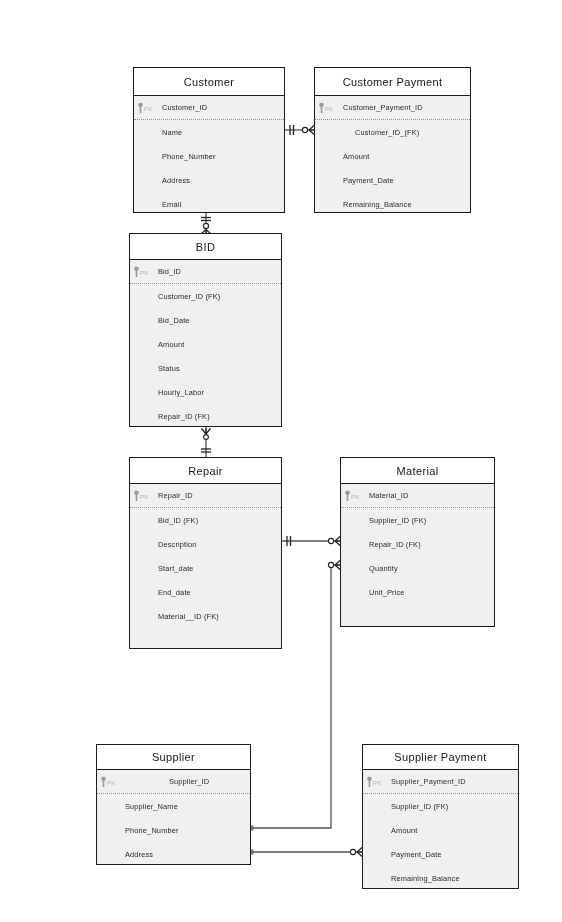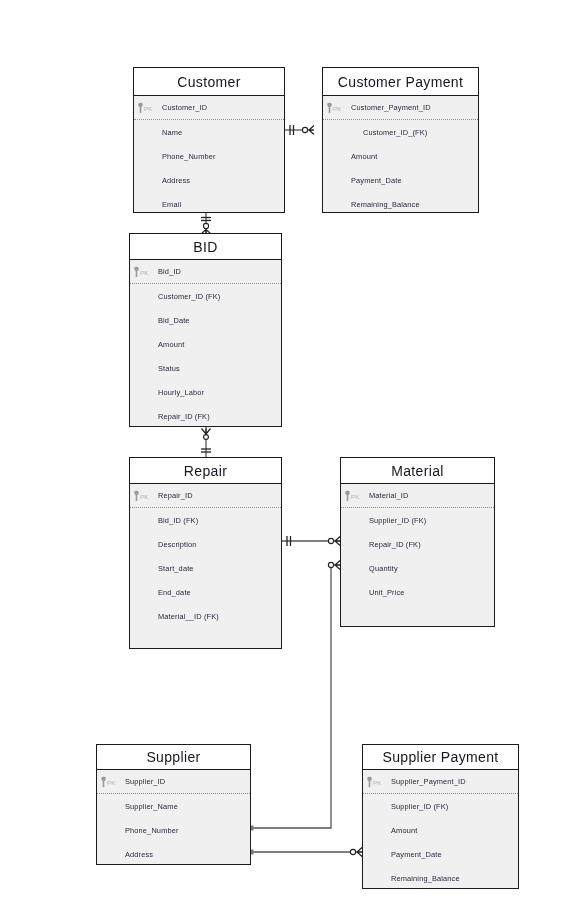--- a/index.html
+++ b/index.html
@@ -38,21 +38,21 @@
     position: absolute;
     z-index: 2;
     border: 1.4px solid #1a1a1a;
     background: #f0f0f0;
     box-sizing: border-box;
   }
   .entity-header {
     background: #ffffff;
     border-bottom: 1.4px solid #1a1a1a;
     text-align: center;
-    font-size: 14px;
+    font-size: 11px;
     letter-spacing: 0.35px;
     color: #15161f;
     box-sizing: border-box;
     display: flex;
     align-items: center;
     justify-content: center;
   }
   .entity-body {
     box-sizing: border-box;
     padding: 0;
@@ -173,21 +173,21 @@
           <span class="attr-name">Phone_Number</span>
         </div>
         <div class="attr" style="height: 24px;">
           <span class="attr-name">Address</span>
         </div>
         <div class="attr" style="height: 24px;">
           <span class="attr-name">Email</span>
         </div>
       </div>
     </div>
-    <div class="entity" style="left: 322px; top: 67px; width: 157px; height: 146px;">
+    <div class="entity" style="left: 314px; top: 67px; width: 157px; height: 146px;">
       <div class="entity-header" style="height: 28px;">Customer Payment</div>
       <div class="entity-body">
         <div class="attr pk" style="height: 24px;">
           <span class="pk-mark">
             <svg class="key-icon" viewBox="0 0 5 11">
               <circle cx="2.5" cy="2.3" r="2.3" fill="#9a9a9a"></circle>
               <rect x="1.7" y="3.4" width="1.6" height="7.2" fill="#9a9a9a"></rect>
             </svg>
             <span class="pk-label">PK</span>
           </span>
@@ -293,21 +293,21 @@
           <span class="attr-name">Quantity</span>
         </div>
         <div class="attr" style="height: 24px;">
           <span class="attr-name">Unit_Price</span>
         </div>
       </div>
     </div>
     <div class="entity" style="left: 96px; top: 744px; width: 155px; height: 121px;">
       <div class="entity-header" style="height: 25px;">Supplier</div>
       <div class="entity-body">
-        <div class="attr pk" style="height: 24px;">
+        <div class="attr pk" style="height: 24px; padding-left: 44px;">
           <span class="pk-mark">
             <svg class="key-icon" viewBox="0 0 5 11">
               <circle cx="2.5" cy="2.3" r="2.3" fill="#9a9a9a"></circle>
               <rect x="1.7" y="3.4" width="1.6" height="7.2" fill="#9a9a9a"></rect>
             </svg>
             <span class="pk-label">PK</span>
           </span>
           <span class="attr-name">Supplier_ID</span>
         </div>
         <div class="attr" style="height: 24px;">

